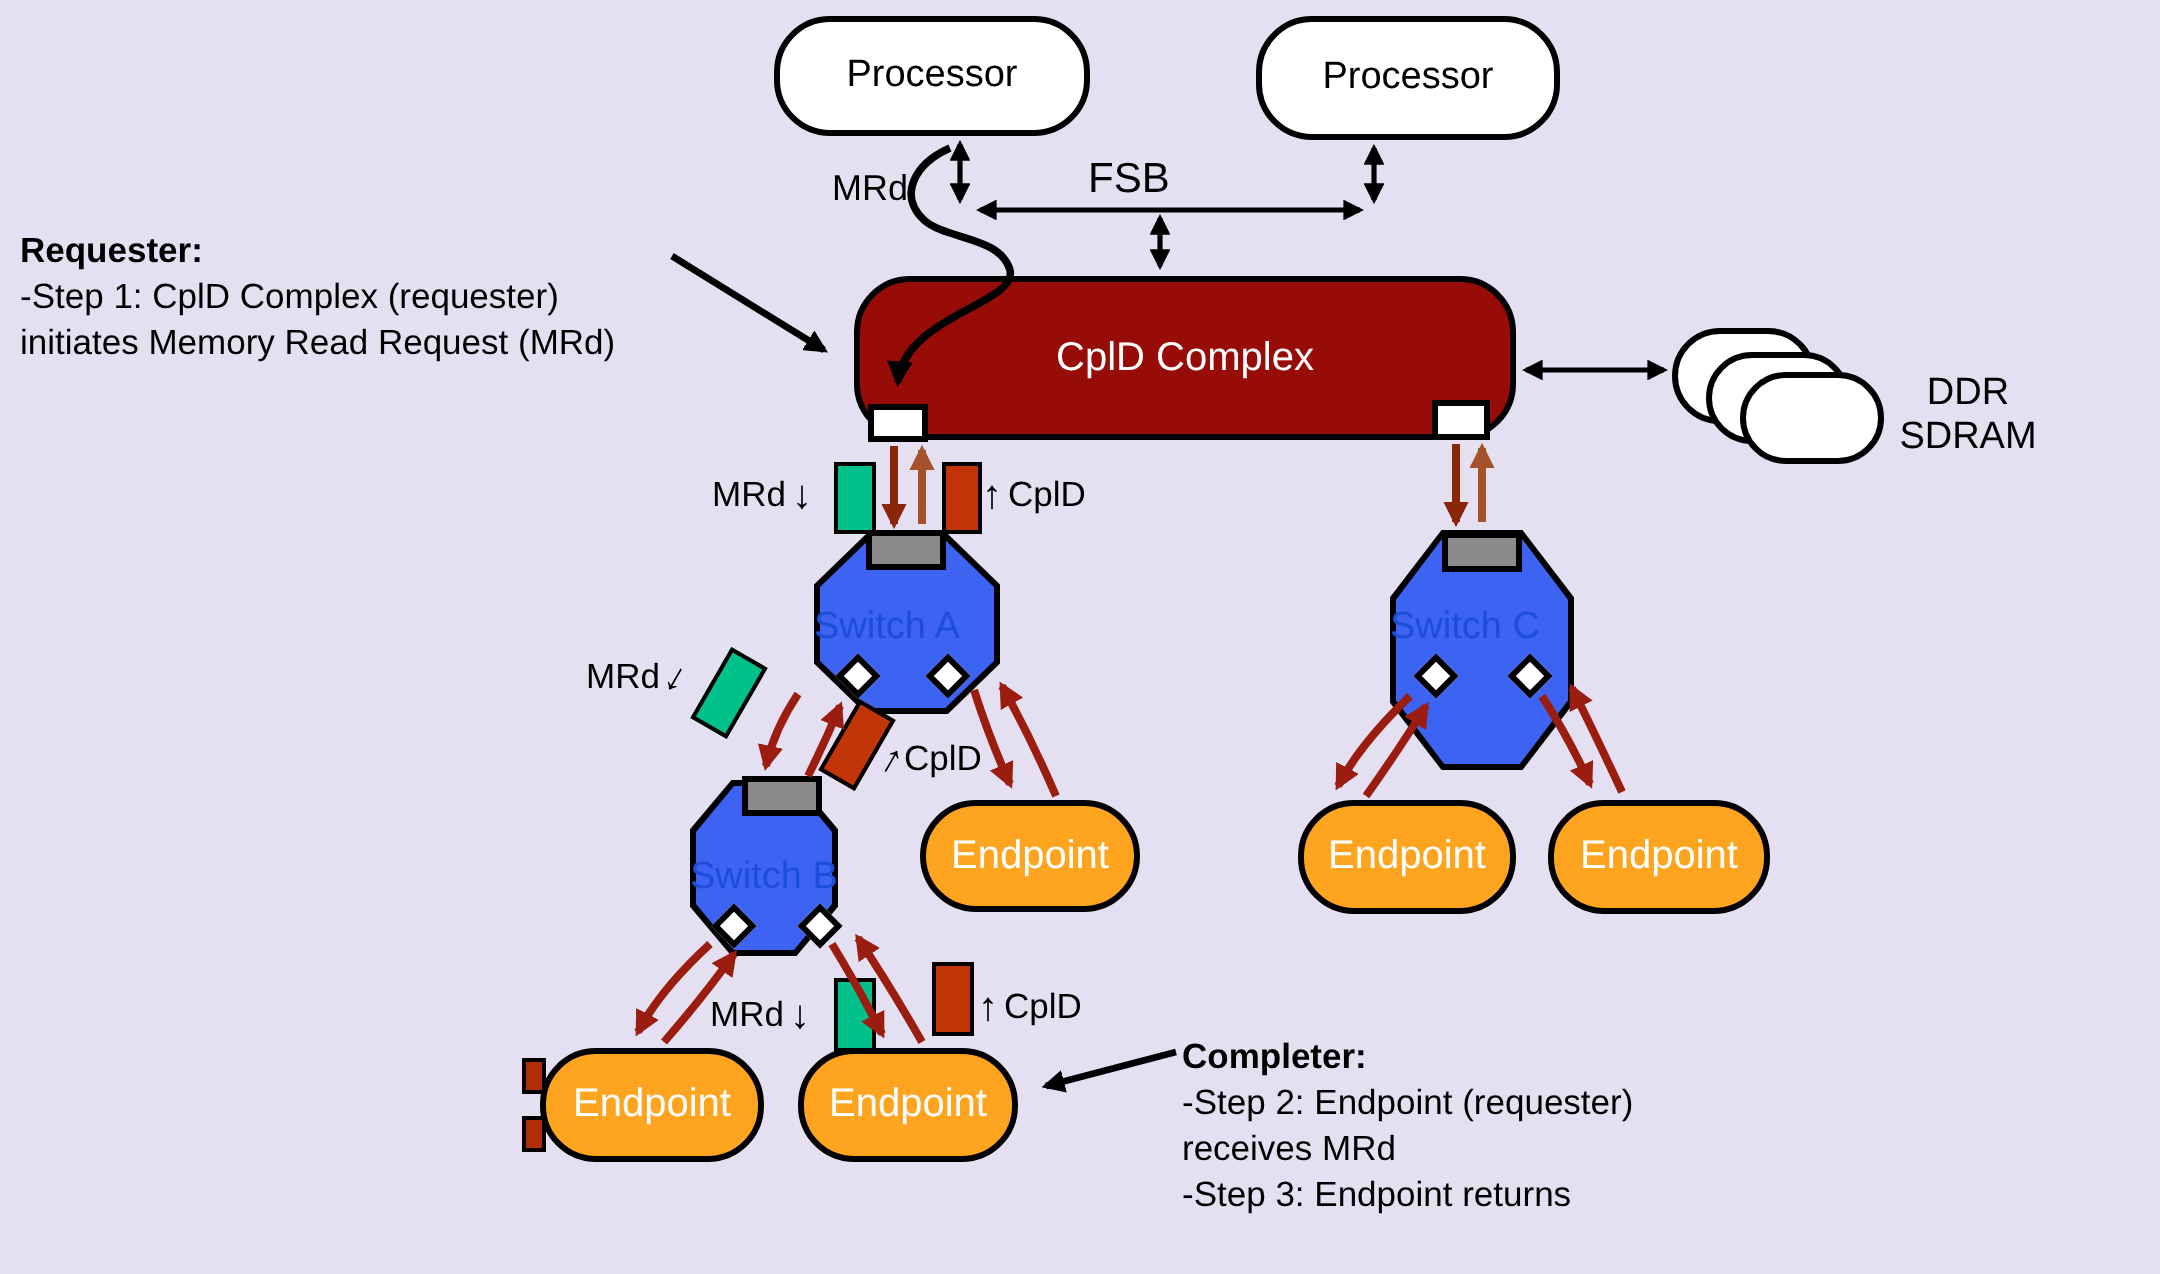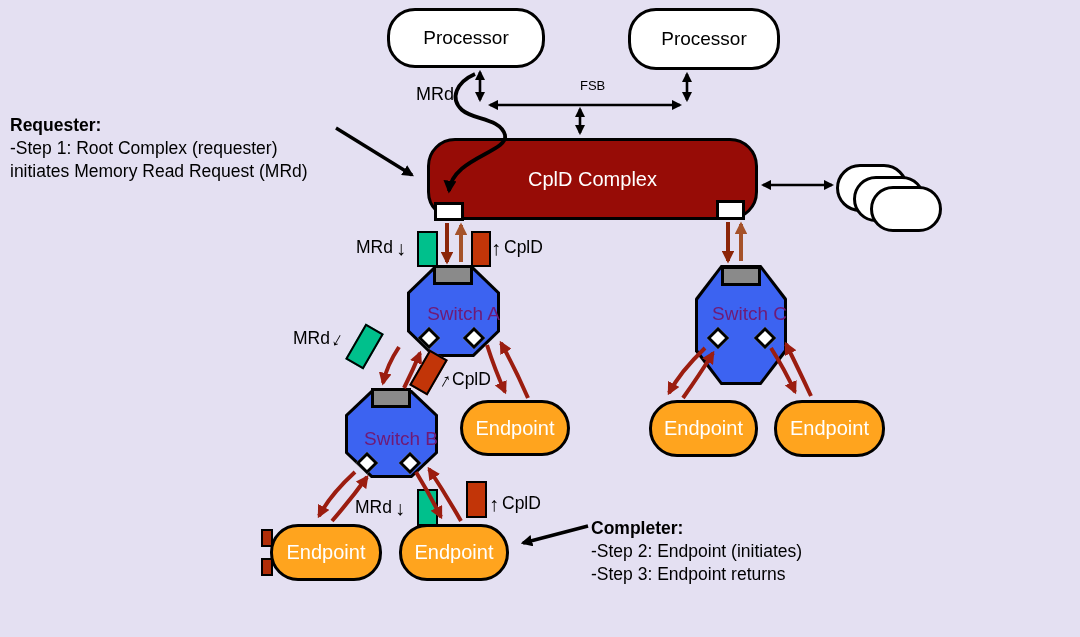--- a/index.html
+++ b/index.html
@@ -15,21 +15,21 @@
        font-size:19px; color:#000;}
   .rcbox{background:var(--root_complex); border:3px solid #000; display:flex; align-items:center;
        justify-content:center; font-size:20px; color:#fff;}
   .ep{background:var(--endpoint_orange); border:3px solid #000; display:flex; align-items:center;
        justify-content:center; font-size:20px; color:#fff; z-index:2;}
   .sw{z-index:2;}
   .oct-outer{position:absolute; inset:0; background:#000;
        clip-path:polygon(28% 0,72% 0,100% 28%,100% 72%,72% 100%,28% 100%,0 72%,0 28%);}
   .oct-inner{position:absolute; inset:3px; background:var(--switch_blue);
        clip-path:polygon(28% 0,72% 0,100% 28%,100% 72%,72% 100%,28% 100%,0 72%,0 28%);}
-  .sw-label{position:absolute; left:0; right:0; top:36px; text-align:right; color:#701a75; font-size:19px;}
+  .sw-label{position:absolute; left:0; right:0; top:36px; text-align:left; color:#1d4ed8; font-size:19px;}
   .gray-port{position:absolute; width:40px; height:20px; background:var(--port_gray); border:3px solid #000;}
   .white-port{position:absolute; background:#fff; border:3px solid #000; z-index:3;}
   .diamond{position:absolute; width:16px; height:16px; background:#fff; border:3px solid #000;
        transform:rotate(45deg);}
   .token{position:absolute; border:2px solid #000; z-index:4;}
   .teal{background:var(--token_mrd_teal);}
   .tred{background:var(--token_cpld_red);}
   .tab{position:absolute; width:12px; height:18px; background:#B02D08; border:2px solid #000; z-index:1;}
   .lblrow{position:absolute; display:flex; align-items:center; gap:3px; font-size:17.5px; color:#000;
        z-index:6; white-space:nowrap;}
@@ -55,31 +55,35 @@
 
   <div class="abs rcbox" style="left:427px;top:138px;width:331px;height:82px">
     <span>CplD Complex</span>
   </div>
   <div class="white-port" style="left:434px;top:202px;width:30px;height:19px"></div>
   <div class="white-port" style="left:716px;top:200px;width:29px;height:20px"></div>
 
   <div class="abs box" style="left:836px;top:164px;width:72px;height:48px"></div>
   <div class="abs box" style="left:853px;top:176px;width:72px;height:46px"></div>
   <div class="abs box" style="left:870px;top:186px;width:72px;height:46px"></div>
+  <div class="memtxt" style="left:938px;top:186px;width:92px">
+    <div>DDR</div>
+    <div>SDRAM</div>
+  </div>
 
   <div class="abs sw" style="left:407px;top:267px;width:93px;height:90px">
     <div class="oct-outer"></div>
     <div class="oct-inner"></div>
     <div class="sw-label">Switch A</div>
     <div class="gray-port" style="left:26px;top:-2px"></div>
     <div class="diamond" style="left:14px;top:63px"></div>
     <div class="diamond" style="left:59px;top:63px"></div>
   </div>
 
-  <div class="abs sw" style="left:345px;top:390px;width:93px;height:88px">
+  <div class="abs sw" style="left:345px;top:390px;width:74px;height:88px">
     <div class="oct-outer"></div>
     <div class="oct-inner"></div>
     <div class="sw-label" style="top:38px">Switch B</div>
     <div class="gray-port" style="left:26px;top:-2px"></div>
     <div class="diamond" style="left:14px;top:65px"></div>
     <div class="diamond" style="left:57px;top:65px"></div>
   </div>
 
   <div class="abs sw" style="left:695px;top:265px;width:92px;height:120px">
     <div class="oct-outer"></div>
@@ -162,21 +166,21 @@
     <path d="M 416 472 Q 430 495 441 517" fill="none" stroke="#9B1D10" stroke-width="4" marker-end="url(#mkr)"></path>
     <path d="M 461 521 Q 445 493 429 469" fill="none" stroke="#9B1D10" stroke-width="4" marker-end="url(#mkr)"></path>
 
     <path d="M 705 348 Q 680 372 669 393" fill="none" stroke="#9B1D10" stroke-width="4" marker-end="url(#mkr)"></path>
     <path d="M 683 398 Q 700 374 713 353" fill="none" stroke="#9B1D10" stroke-width="4" marker-end="url(#mkr)"></path>
     <path d="M 771 348 Q 785 370 795 392" fill="none" stroke="#9B1D10" stroke-width="4" marker-end="url(#mkr)"></path>
     <path d="M 811 396 Q 798 368 786 344" fill="none" stroke="#9B1D10" stroke-width="4" marker-end="url(#mkr)"></path>
   </svg>
 
   <div class="plain" style="left:416px;top:84px;font-size:18px">MRd</div>
-  <div class="plain" style="left:580px;top:78px;font-size:13px">FSB</div>
+  <div class="plain" style="left:544px;top:78px;font-size:21px">FSB</div>
 
   <div class="lblrow" style="left:356px;top:237px">
     <span>MRd</span>
     <span class="garrow">↓</span>
   </div>
   <div class="lblrow" style="left:491px;top:237px">
     <span class="garrow">↑</span>
     <span>CplD</span>
   </div>
 
@@ -193,23 +197,24 @@
     <span>MRd</span>
     <span class="garrow">↓</span>
   </div>
   <div class="lblrow" style="left:489px;top:493px">
     <span class="garrow">↑</span>
     <span>CplD</span>
   </div>
 
   <div class="note" style="left:10px;top:114px">
     <div class="title">Requester:</div>
-    <div>-Step 1: Root Complex (requester)</div>
+    <div>-Step 1: CplD Complex (requester)</div>
     <div>initiates Memory Read Request (MRd)</div>
   </div>
 
   <div class="note" style="left:591px;top:517px">
     <div class="title">Completer:</div>
-    <div>-Step 2: Endpoint (initiates)</div>
+    <div>-Step 2: Endpoint (requester)</div>
+    <div>receives MRd</div>
     <div>-Step 3: Endpoint returns</div>
   </div>
 
 </div>
 
 </body></html>

